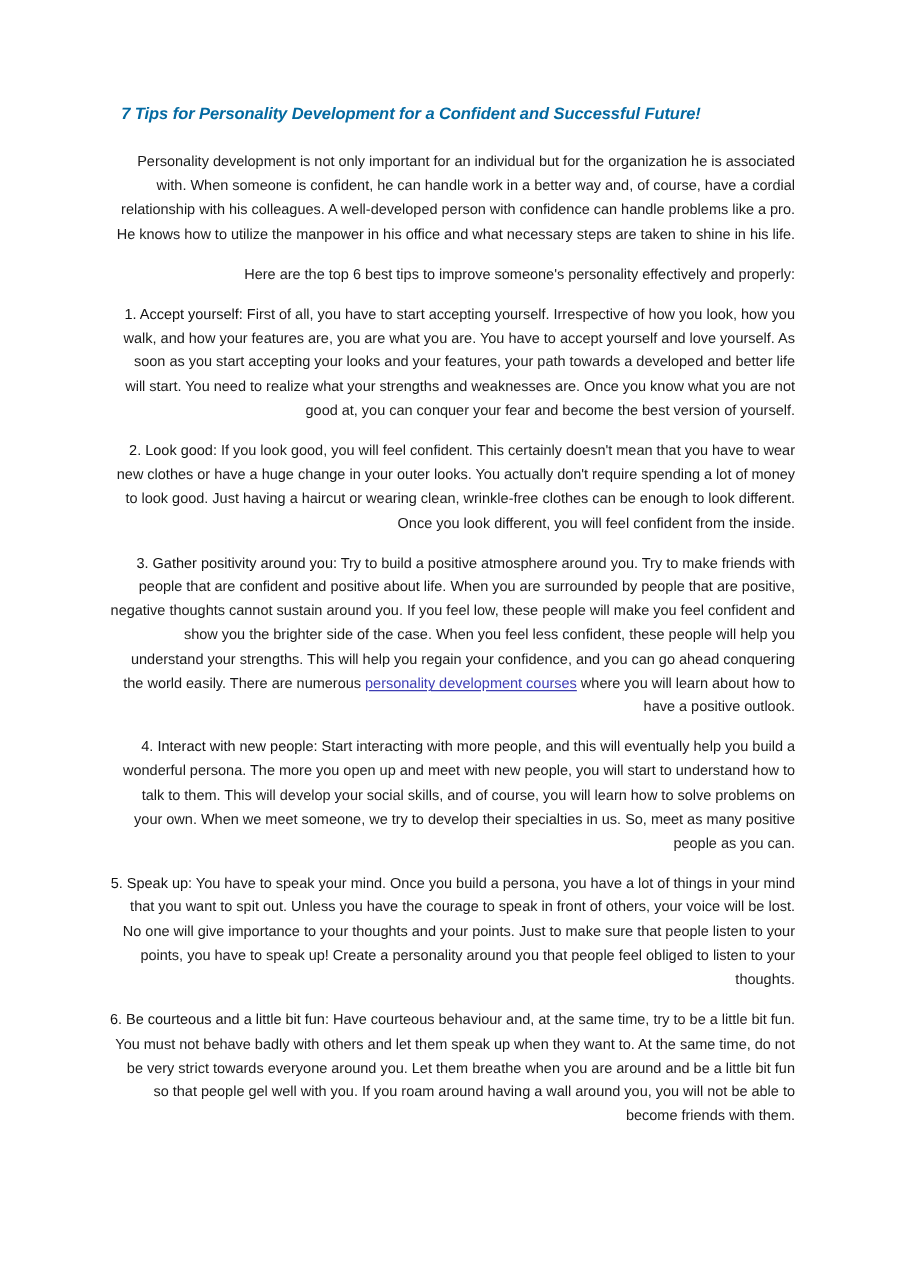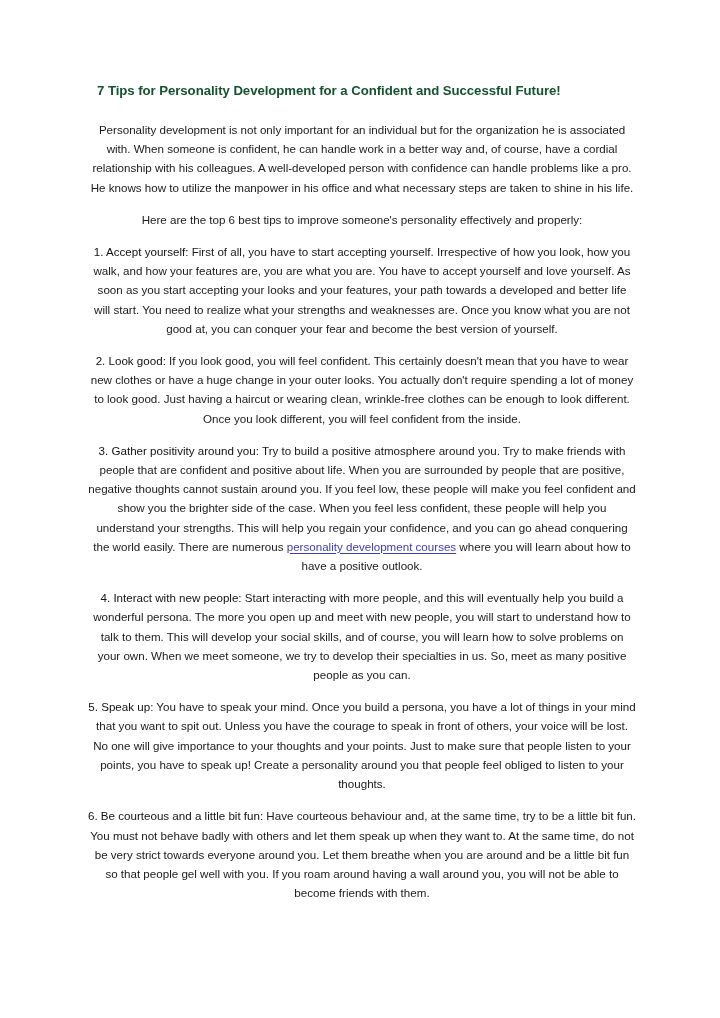--- a/index.html
+++ b/index.html
@@ -26,30 +26,31 @@
     position: absolute;
     left: 88px;
     top: 82px;
     width: 548px;
   }
   .doc-title {
     font-size: 13.2px;
     font-weight: bold;
     line-height: 18px;
     letter-spacing: -0.05px;
-    color: #14532d;
+    color: #0369a1;
     margin: 0 0 20px 9px;
     text-indent: 0;
+    font-style: italic;
   }
   p.para {
     font-size: 11.6px;
     line-height: 19.2px;
     color: #1a1a1a;
     margin: 0 0 13px 0;
-    text-align: center;
+    text-align: right;
     word-spacing: -0.02px;
   }
   p.para:last-child {
     margin-bottom: 0;
   }
   .lead {
     font-weight: normal;
     color: #111111;
   }
   a.doclink {

